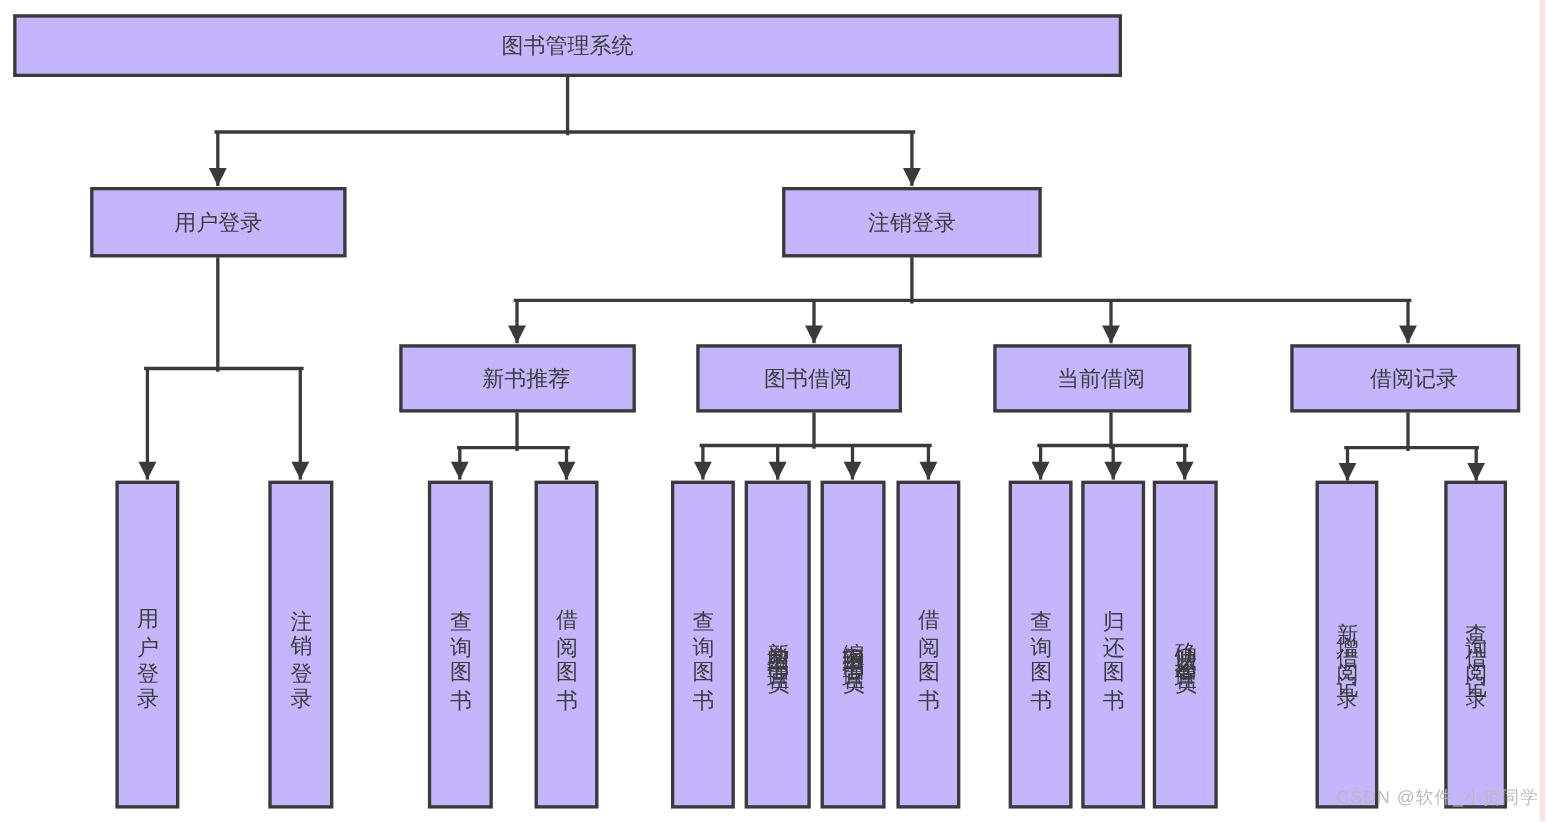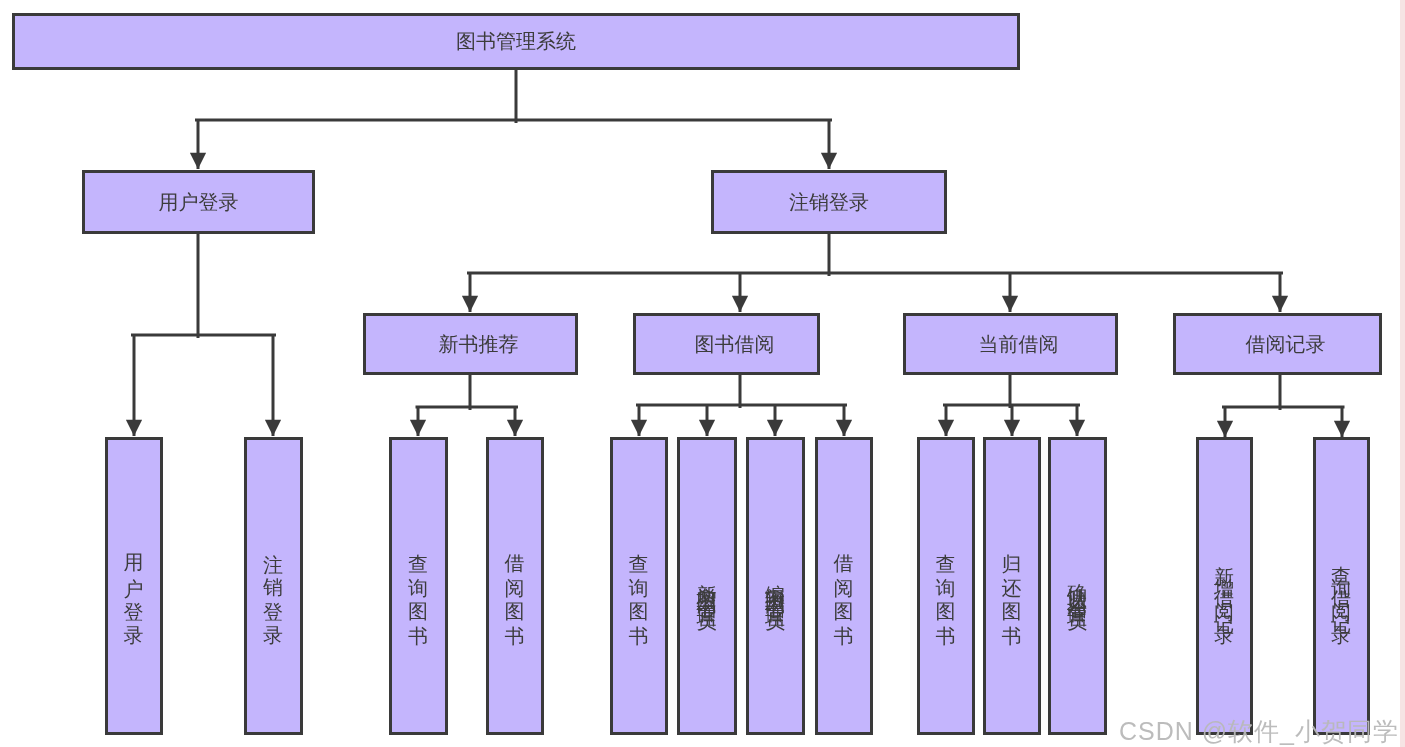--- a/index.html
+++ b/index.html
@@ -30,21 +30,21 @@
     text-orientation:mixed;
     line-height:1;
     white-space:nowrap;
   }
   .ls4{letter-spacing:24px;}
   .ls6{letter-spacing:12px;}
   .ls9{letter-spacing:4px;}
   #watermark{
     position:absolute;
     right:6px;top:715px;
-    font-size:25px;
+    font-size:16px;
     color:rgba(184,184,184,0.95);
     letter-spacing:1px;
     z-index:5;
   }
   #edge-strip{
     position:absolute;
     right:0;top:0;bottom:0;width:5px;
     background:#f6e4e4;
     z-index:4;
   }
@@ -109,21 +109,21 @@
   <div class="box lvl2" style="left:711px;width:236px;">
     <span>注销登录</span>
   </div>
 
   <div class="box lvl3" style="left:363px;width:215px;">
     <span>新书推荐</span>
   </div>
   <div class="box lvl3" style="left:633px;width:187px;">
     <span>图书借阅</span>
   </div>
-  <div class="box lvl3" style="left:903px;width:215px;">
+  <div class="box lvl3" style="left:903px;width:180px;">
     <span>当前借阅</span>
   </div>
   <div class="box lvl3" style="left:1173px;width:209px;">
     <span>借阅记录</span>
   </div>
 
   <div class="box leaf" style="left:105px;width:58px;">
     <span class="vtext ls4">用户登录</span>
   </div>
   <div class="box leaf" style="left:244px;width:59px;">

